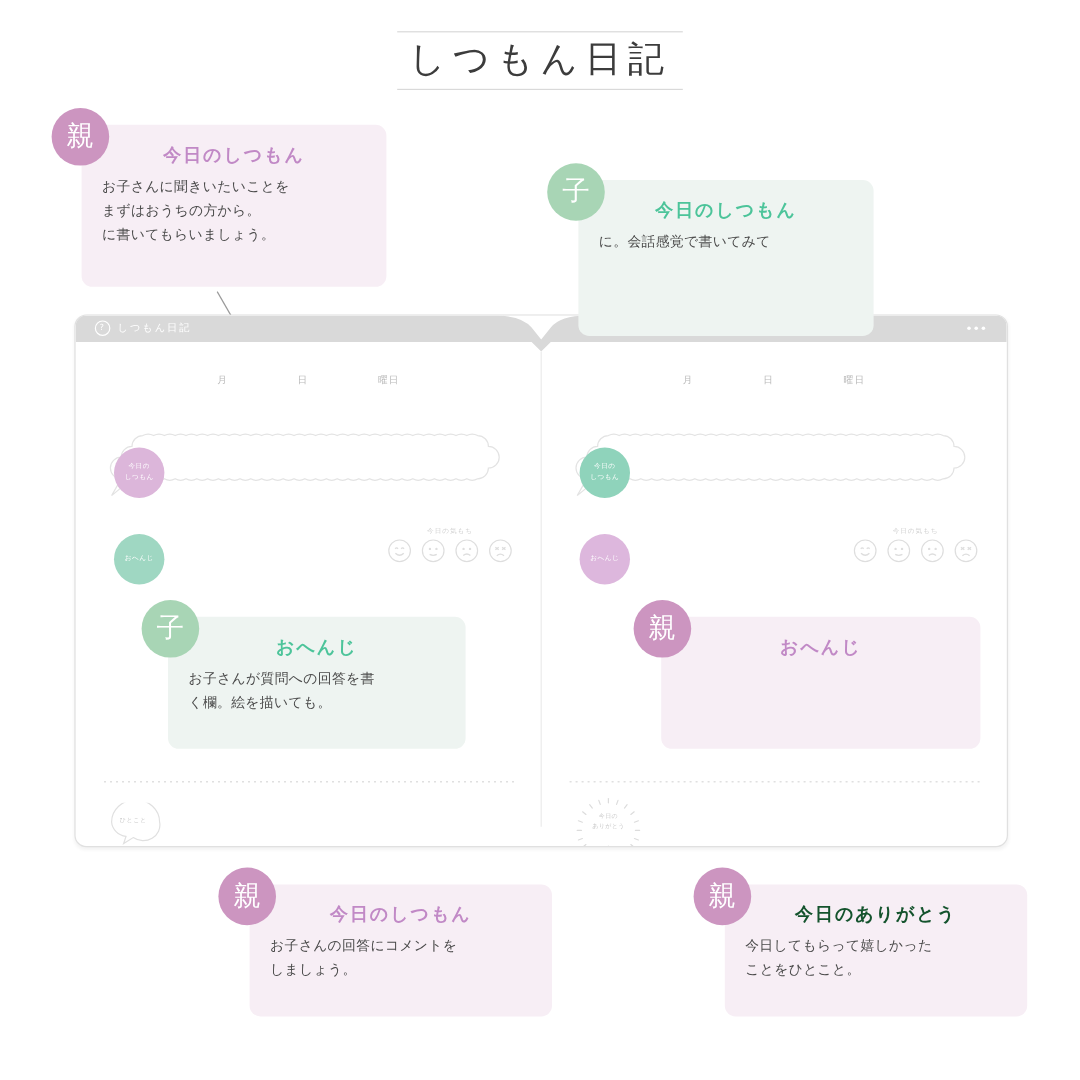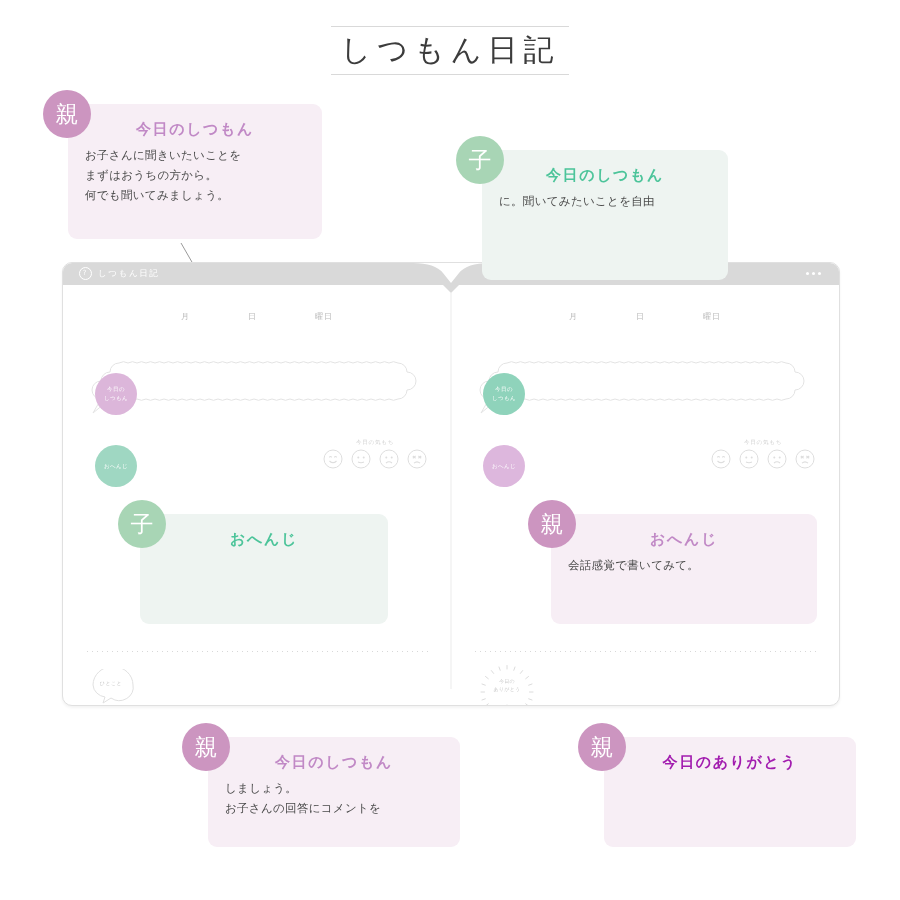--- a/index.html
+++ b/index.html
@@ -317,55 +317,60 @@
         </div>
       </div>
     </div>
   </div>
 
   <div class="callout" style="left: 68px; top: 104px; width: 254px; height: 135px; background: rgb(247, 238, 245);">
     <div class="c-title" style="color: rgb(193, 137, 198);">今日のしつもん</div>
     <div class="c-body">
       <div>お子さんに聞きいたいことを</div>
       <div>まずはおうちの方から。</div>
-      <div>何でも聞いてみましょう。</div>
+      <div>に書いてもらいましょう。</div>
     </div>
   </div>
   <div class="co-badge" style="left: 43px; top: 90px; background: rgb(204, 149, 192);">親</div>
 
   <div class="callout" style="left: 482px; top: 150px; width: 246px; height: 130px; background: rgb(238, 244, 241);">
     <div class="c-title" style="color: rgb(76, 196, 154);">今日のしつもん</div>
     <div class="c-body">
-      <div>に。聞いてみたいことを自由</div>
+      <div>に。会話感覚で書いてみて</div>
     </div>
   </div>
   <div class="co-badge" style="left: 456px; top: 136px; background: rgb(168, 213, 181);">子</div>
 
   <div class="callout" style="left: 140px; top: 514px; width: 248px; height: 110px; background: rgb(238, 244, 241);">
     <div class="c-title" style="color: rgb(76, 196, 154);">おへんじ</div>
+    <div class="c-body">
+      <div>お子さんが質問への回答を書</div>
+      <div>く欄。絵を描いても。</div>
+    </div>
   </div>
   <div class="co-badge" style="left: 118px; top: 500px; background: rgb(168, 213, 181);">子</div>
 
   <div class="callout" style="left: 551px; top: 514px; width: 266px; height: 110px; background: rgb(247, 238, 245);">
     <div class="c-title" style="color: rgb(193, 137, 198);">おへんじ</div>
     <div class="c-body">
-      <div>会話感覚で書いてみて。</div>
     </div>
   </div>
   <div class="co-badge" style="left: 528px; top: 500px; background: rgb(204, 149, 192);">親</div>
 
   <div class="callout" style="left: 208px; top: 737px; width: 252px; height: 110px; background: rgb(247, 238, 245);">
     <div class="c-title" style="color: rgb(193, 137, 198);">今日のしつもん</div>
     <div class="c-body">
+      <div>お子さんの回答にコメントを</div>
       <div>しましょう。</div>
-      <div>お子さんの回答にコメントを</div>
     </div>
   </div>
   <div class="co-badge" style="left: 182px; top: 723px; background: rgb(204, 149, 192);">親</div>
 
   <div class="callout" style="left: 604px; top: 737px; width: 252px; height: 110px; background: rgb(247, 238, 245);">
-    <div class="c-title" style="color: #a21caf;">今日のありがとう</div>
-    <div class="c-body">
+    <div class="c-title" style="color: #14532d;">今日のありがとう</div>
+    <div class="c-body">
+      <div>今日してもらって嬉しかった</div>
+      <div>ことをひとこと。</div>
     </div>
   </div>
   <div class="co-badge" style="left: 578px; top: 723px; background: rgb(204, 149, 192);">親</div>
 
 </div>
 
 </body></html>

